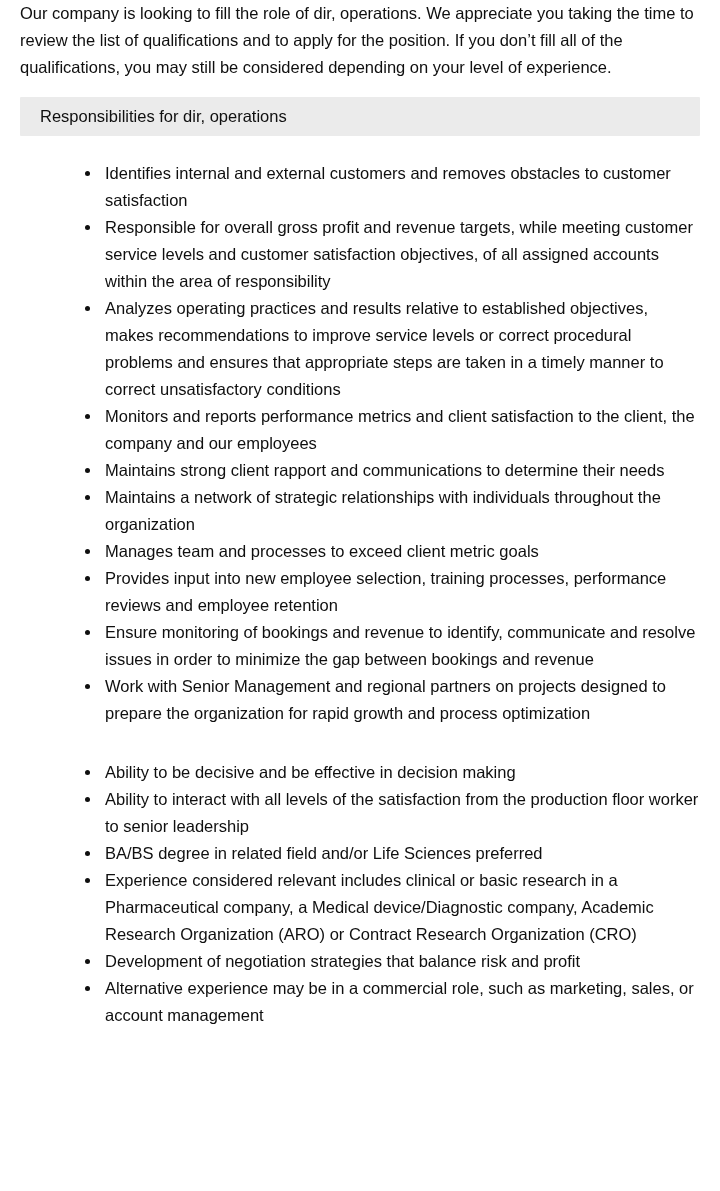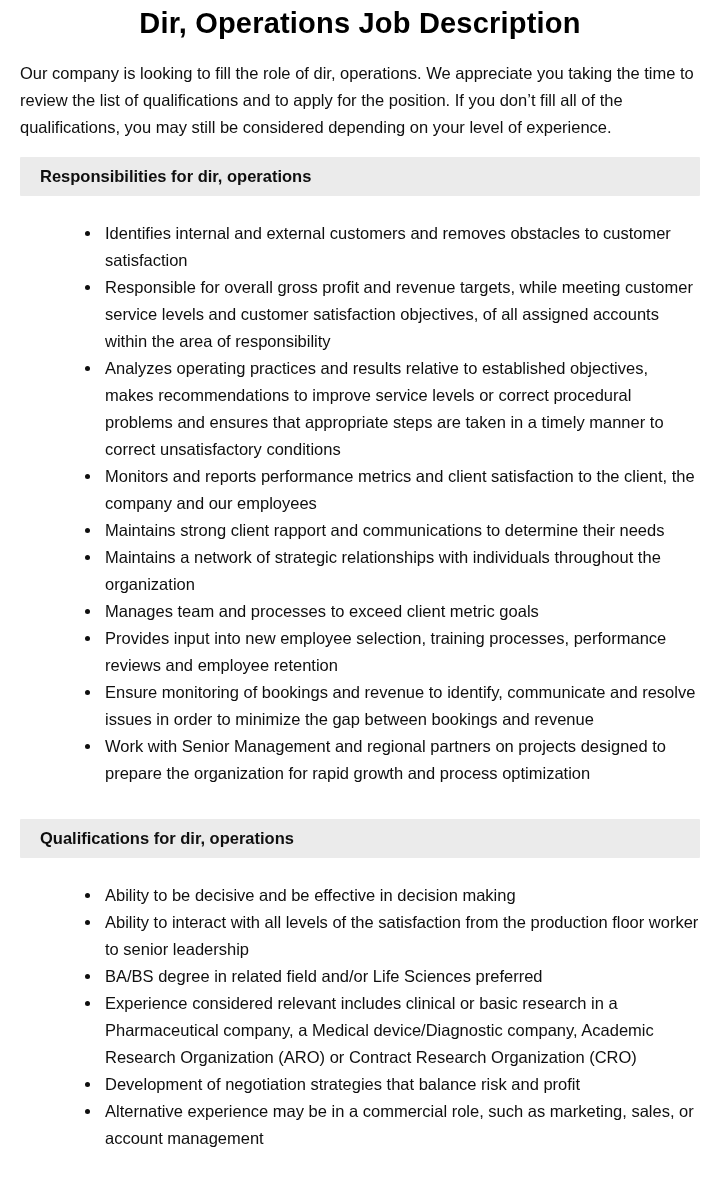--- a/index.html
+++ b/index.html
@@ -26,21 +26,21 @@
     letter-spacing: 0.2px;
     color: #000000;
   }
   .intro {
     font-size: 16.5px;
     line-height: 27px;
     margin: 0 0 16px 0;
   }
   .section-header {
     background: #ebebeb;
-    font-weight: 700;
+    font-weight: 400;
     font-size: 16.5px;
     padding: 10px 20px;
     border-radius: 1px;
   }
   ul.items {
     margin: 24px 0 32px 0;
     padding-left: 40px;
     font-size: 16.5px;
     line-height: 27px;
   }
@@ -50,42 +50,40 @@
   }
   .section:last-child ul.items {
     margin-bottom: 12px;
   }
 </style>
 </head>
 <body>
 
 <div class="page">
 
-  <h1 class="page-title">Dir, Operations Job Description</h1>
 
   <p class="intro">Our company is looking to fill the role of dir, operations. We appreciate you taking the time to review the list of qualifications and to apply for the position. If you don’t fill all of the qualifications, you may still be considered depending on your level of experience.</p>
 
   <div class="section">
     <div class="section-header">Responsibilities for dir, operations</div>
     <ul class="items">
       <li>Identifies internal and external customers and removes obstacles to customer satisfaction</li>
       <li>Responsible for overall gross profit and revenue targets, while meeting customer service levels and customer satisfaction objectives, of all assigned accounts within the area of responsibility</li>
       <li>Analyzes operating practices and results relative to established objectives, makes recommendations to improve service levels or correct procedural problems and ensures that appropriate steps are taken in a timely manner to correct unsatisfactory conditions</li>
       <li>Monitors and reports performance metrics and client satisfaction to the client, the company and our employees</li>
       <li>Maintains strong client rapport and communications to determine their needs</li>
       <li>Maintains a network of strategic relationships with individuals throughout the organization</li>
       <li>Manages team and processes to exceed client metric goals</li>
       <li>Provides input into new employee selection, training processes, performance reviews and employee retention</li>
       <li>Ensure monitoring of bookings and revenue to identify, communicate and resolve issues in order to minimize the gap between bookings and revenue</li>
       <li>Work with Senior Management and regional partners on projects designed to prepare the organization for rapid growth and process optimization</li>
     </ul>
   </div>
 
   <div class="section">
-    <div class="section-header">Qualifications for dir, operations</div>
     <ul class="items">
       <li>Ability to be decisive and be effective in decision making</li>
       <li>Ability to interact with all levels of the satisfaction from the production floor worker to senior leadership</li>
       <li>BA/BS degree in related field and/or Life Sciences preferred</li>
       <li>Experience considered relevant includes clinical or basic research in a Pharmaceutical company, a Medical device/Diagnostic company, Academic Research Organization (ARO) or Contract Research Organization (CRO)</li>
       <li>Development of negotiation strategies that balance risk and profit</li>
       <li>Alternative experience may be in a commercial role, such as marketing, sales, or account management</li>
     </ul>
   </div>
 

